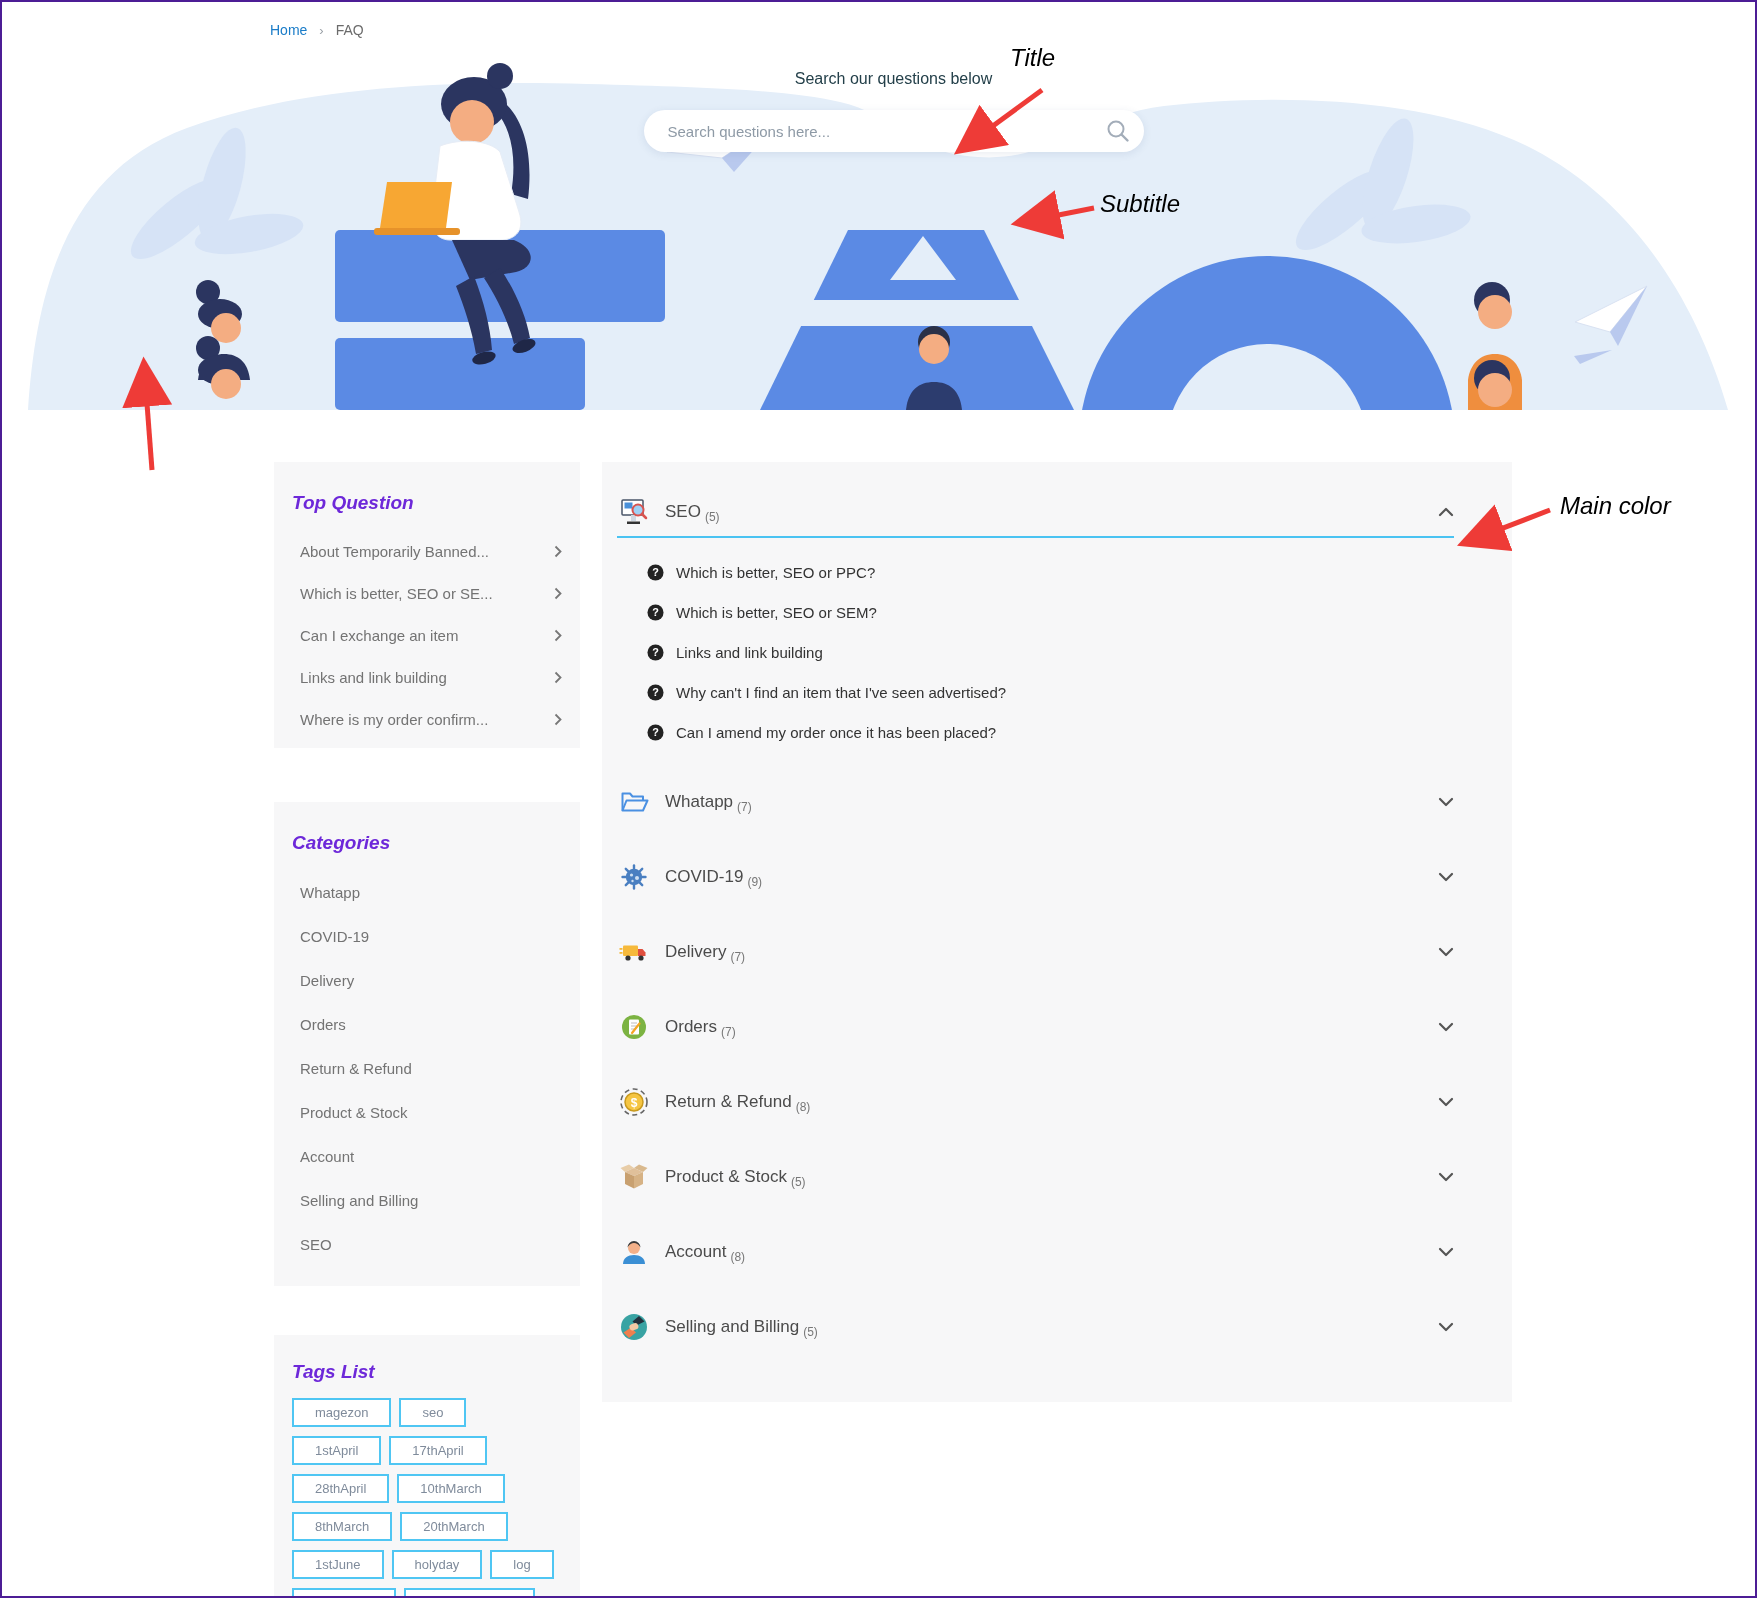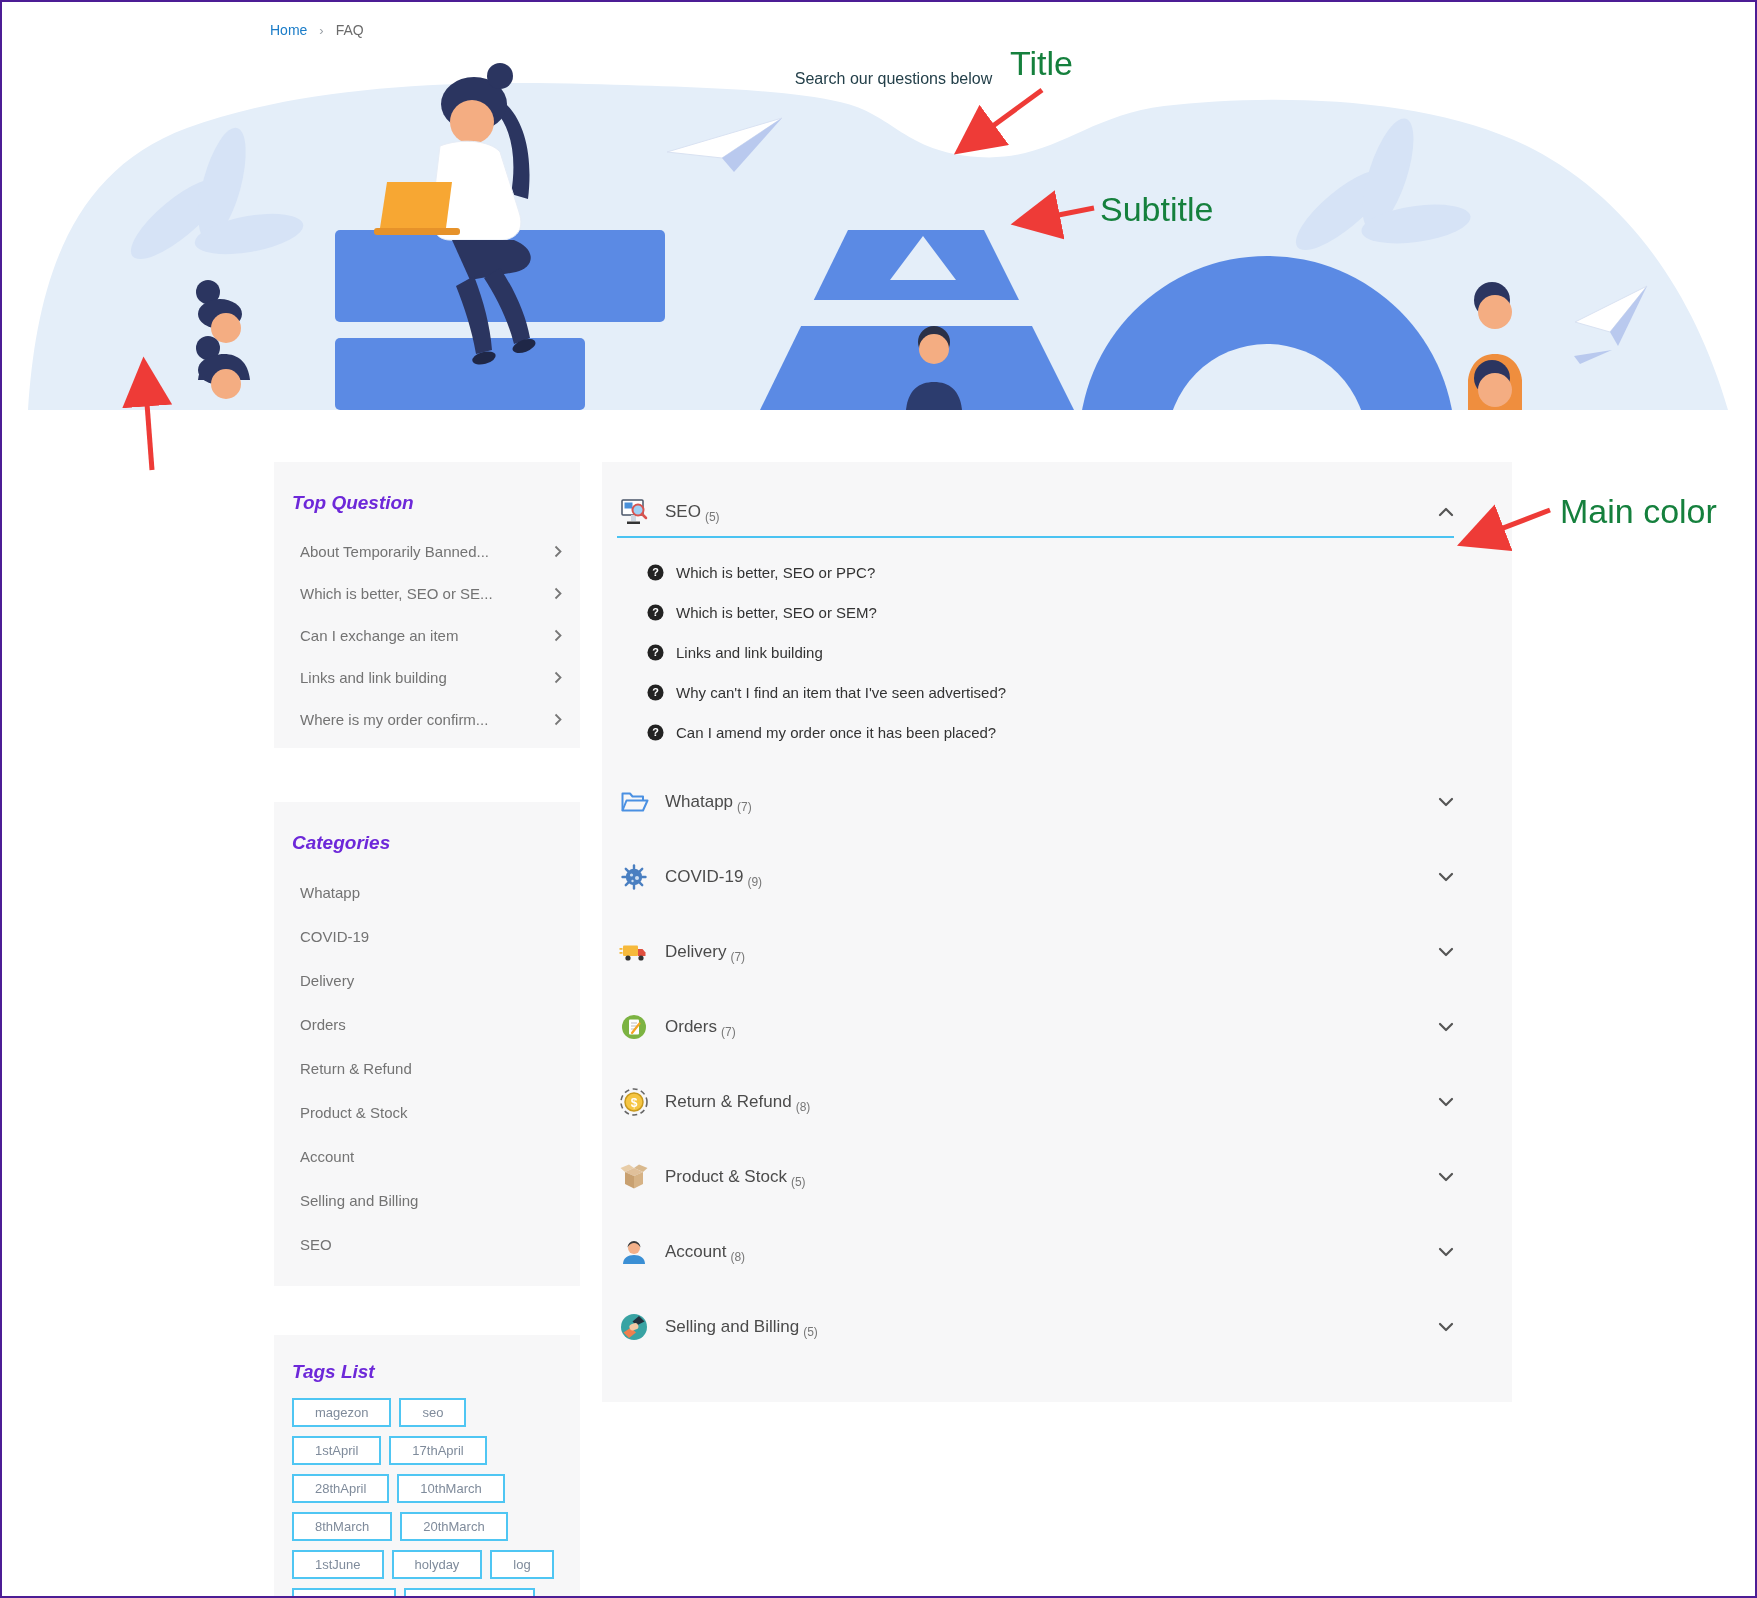--- a/index.html
+++ b/index.html
@@ -21,21 +21,21 @@
   .faq-title    { margin-top:68px; font-size:46px; font-weight:400; color:#1c3b42; letter-spacing:1px; }
   .faq-subtitle { margin-top:16px; font-size:16px; color:#24404a; }
   .search-wrap  { margin-top:22px; position:relative; height:42px; background:#fff;
                   border-radius:21px; box-shadow:0 2px 8px rgba(40,70,120,.10); text-align:left; }
   .search-wrap input { border:none; outline:none; background:transparent; height:100%;
                   width:calc(100% - 72px); margin-left:24px; font-size:15px; color:#444; }
   .search-wrap input::placeholder { color:#8e9aa6; }
   .search-btn { position:absolute; right:13px; top:8px; width:26px; height:26px; cursor:pointer; }
 
   
-  .ann { position:absolute; color:#15803d; font-size:34px; z-index:30; }
+  .ann { position:absolute; color:#000000; font-size:24px; z-index:30;font-style:italic; }
   #ann-banner { width:150px; text-align:center; line-height:1.4; }
   #arrows { position:absolute; left:0; top:0; z-index:29; pointer-events:none; }
 
   
   .panel { position:absolute; left:272px; width:306px; background:#f7f7f8;
            padding:30px 18px 24px 18px; }
   #panel-topq { top:460px; height:286px; }
   #panel-cats { top:800px; height:484px; }
   #panel-tags { top:1333px; height:263px; padding-top:26px; }
   .panel h3 { font-size:19px; font-weight:bold; color:#6d28d9;font-style:italic; }
@@ -152,20 +152,29 @@
         <polygon points="645,98 760,64 700,104" fill="#fff" stroke="#d9e2f2"></polygon>
         <polygon points="700,104 760,64 712,118" fill="#b9c9ee"></polygon>
         <polygon points="1553,268 1625,232 1588,278" fill="#fff" stroke="#d9e2f2"></polygon>
         <polygon points="1588,278 1625,232 1596,292" fill="#b9c9ee"></polygon>
         <polygon points="1552,302 1590,296 1558,310" fill="#b9c9ee"></polygon>
       </g>
     </svg>
 
     <div class="banner-center">
       <div class="faq-subtitle">Search our questions below</div>
+      <div class="search-wrap">
+        <input type="text" placeholder="Search questions here..." style="">
+        <span class="search-btn">
+          <svg width="26" height="26" viewBox="0 0 26 26">
+            <circle cx="11" cy="11" r="7.5" fill="none" stroke="#a3adb9" stroke-width="2"></circle>
+            <line x1="16.5" y1="16.5" x2="22.5" y2="22.5" stroke="#a3adb9" stroke-width="2.4" stroke-linecap="round"></line>
+          </svg>
+        </span>
+      </div>
     </div>
   </div>
 
   <div class="ann" id="ann-title" style="left:1008px; top:42px;">Title</div>
   <div class="ann" id="ann-subtitle" style="left:1098px; top:188px;">Subtitle</div>
   <div class="ann" id="ann-main" style="left:1558px; top:490px;">Main color</div>
 
   <svg id="arrows" width="1757" height="1598">
     <defs>
       <marker id="ah" markerWidth="12" markerHeight="12" refX="8.5" refY="5" orient="auto">

